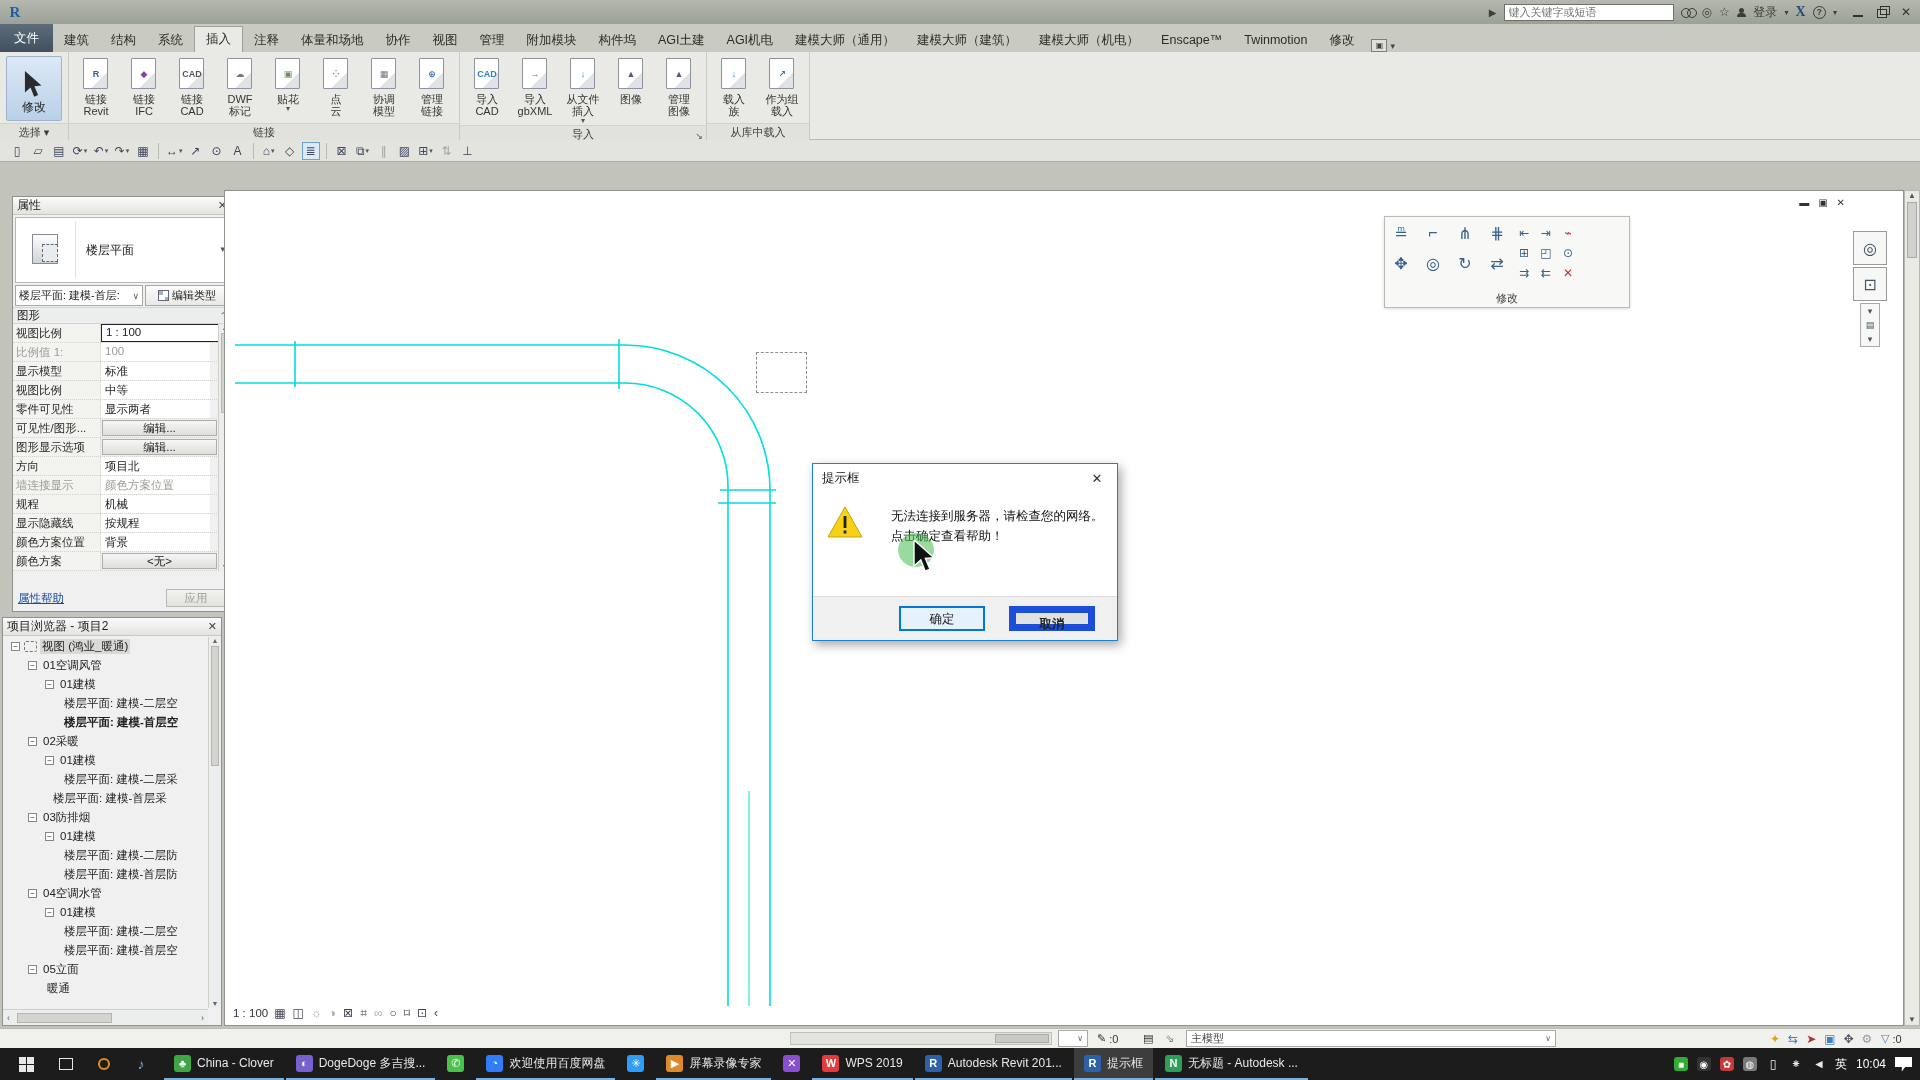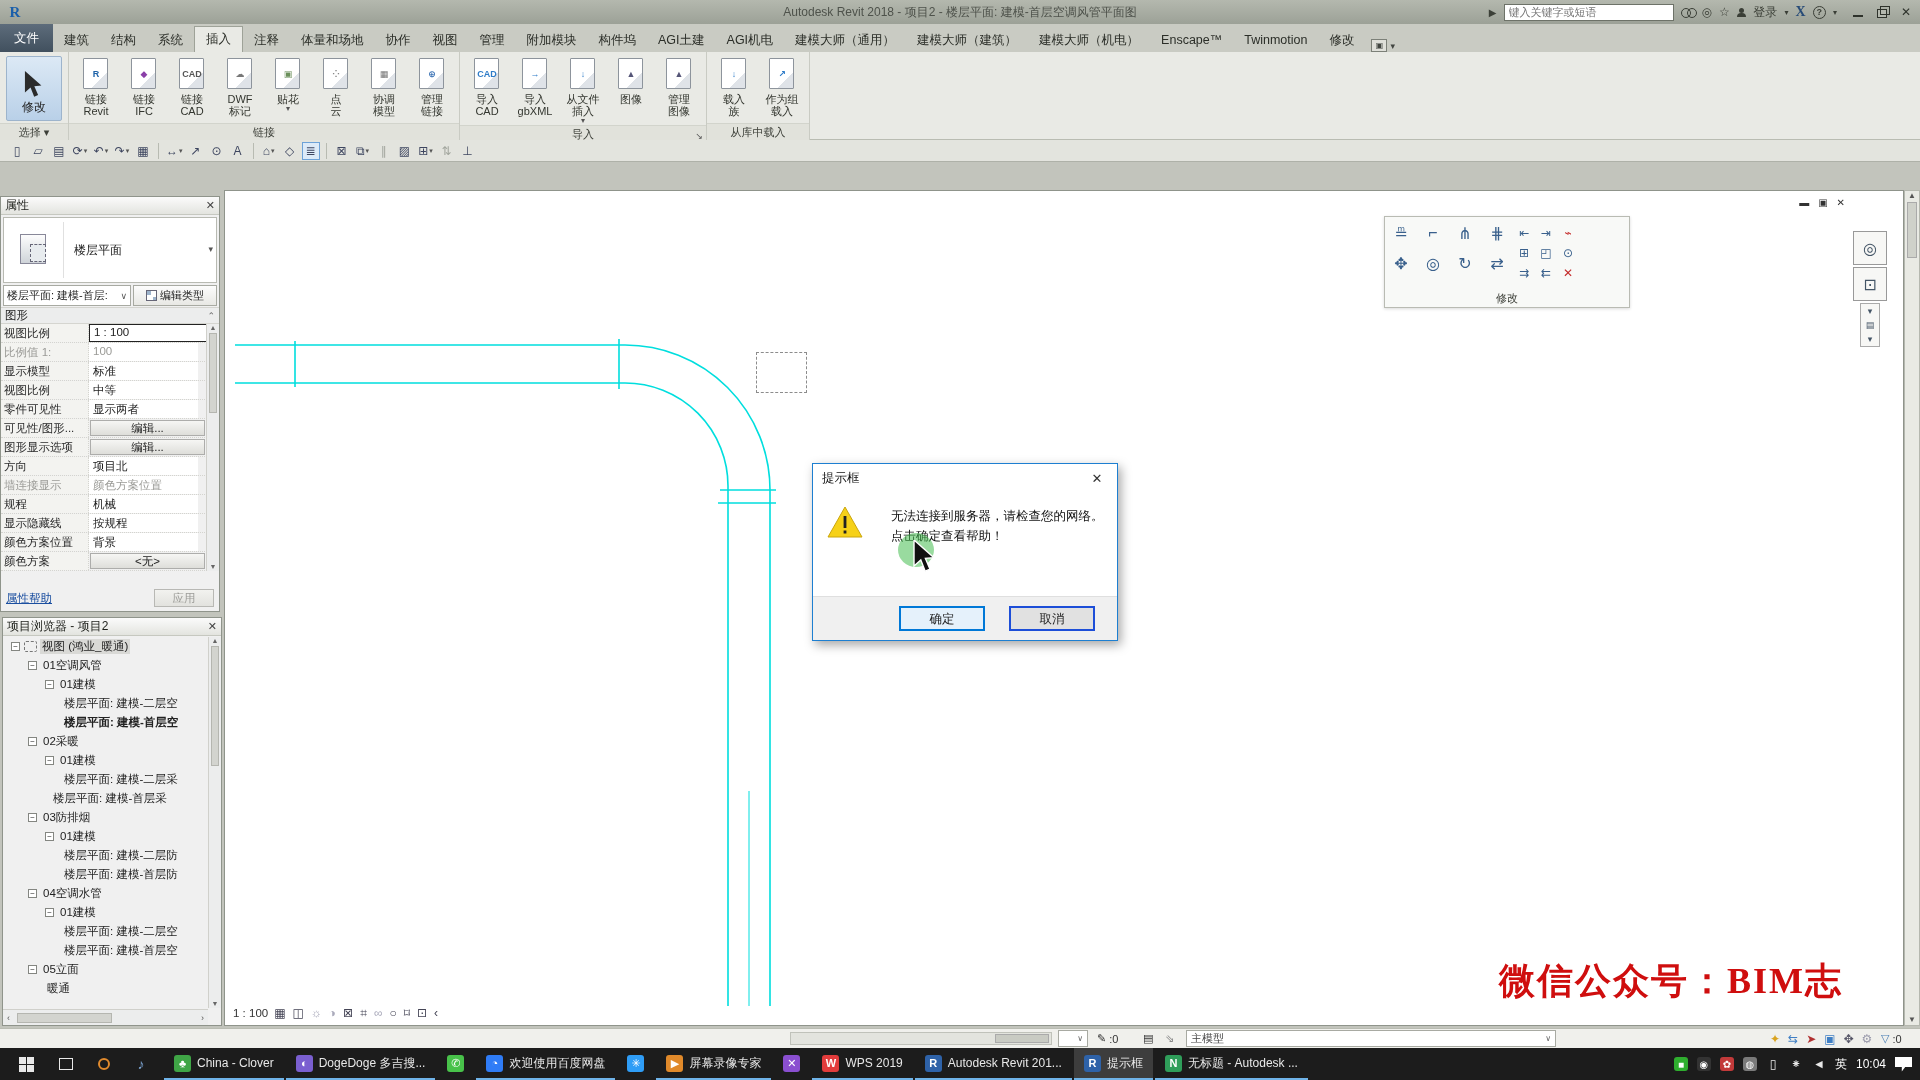--- a/index.html
+++ b/index.html
@@ -59,21 +59,21 @@
   .qico { height:18px; min-width:18px; display:flex; align-items:center; justify-content:center; font-size:12px; color:#3e4660; padding:0 1px; }
   .qico.active { border:1px solid #6da2d8; background:#dceaf8; }
   .qico.dim { color:#a0a49c; }
   .qsep { width:1px; height:16px; background:#b8bbb2; margin:0 3px; }
   .qdrop { font-size:7px; color:#555; margin-left:1px; }
 
   
   .panel { position:absolute; background:#f0f0f0; border:1px solid #8f948b; }
   .panel-head { height:18px; background:linear-gradient(#fbfbfb,#e3e4df); border-bottom:1px solid #c6c8c0; display:flex; align-items:center; padding:0 4px; font-size:12px; color:#1d1f1a; }
   .panel-head .x { margin-left:auto; font-size:11px; color:#444; cursor:default; }
-  .props { left:0; top:196px; width:220px; height:416px; }
+  .props { left:12px; top:196px; width:220px; height:416px; }
   .type-sel { margin:2px; height:66px; background:#fff; border:1px solid #b8bab2; position:relative; display:flex; align-items:center; }
   .type-prev { width:56px; height:56px; margin-left:4px; border-right:1px solid #e0e0e0; position:relative; }
   .type-prev::before { content:""; position:absolute; left:12px; top:12px; width:24px; height:28px; background:linear-gradient(#fdfdfd,#cfd4d9); border:1px solid #889; }
   .type-prev::after { content:""; position:absolute; left:22px; top:22px; width:14px; height:16px; border:1px dashed #667; background:#e8ecef; }
   .type-name { margin-left:10px; font-size:12px; }
   .type-drop { position:absolute; right:3px; top:26px; font-size:9px; color:#555; }
   .sel-row { display:flex; margin:1px 2px; gap:2px; height:21px; }
   .sel-combo { flex:1; border:1px solid #a8aaa2; background:#fff; display:flex; align-items:center; padding:0 3px; font-size:11px; }
   .sel-combo .v { margin-left:auto; font-size:9px; color:#555; }
   .edit-type { width:84px; border:1px solid #a8aaa2; background:linear-gradient(#fcfcfc,#e8e8e4); display:flex; align-items:center; justify-content:center; gap:3px; font-size:11px; }
@@ -138,21 +138,21 @@
   .dialog { position:absolute; left:812px; top:463px; width:306px; height:178px; background:#fff; border:1px solid #1d7fd1; box-shadow:3px 4px 10px rgba(0,0,0,.35); z-index:50; }
   .dlg-title { height:28px; display:flex; align-items:center; padding:0 9px; font-size:12.5px; color:#111; }
   .dlg-x { margin-left:auto; font-size:13px; color:#333; width:22px; text-align:center; }
   .dlg-body { display:flex; padding:14px 10px 0 14px; gap:28px; }
   .warn-tri { width:36px; height:32px; position:relative; flex:none; }
   .warn-tri svg { display:block; }
   .dlg-text { font-size:12.5px; line-height:20px; color:#111; }
   .dlg-foot { position:absolute; left:0; right:0; bottom:0; height:44px; background:#f0f0f0; border-top:1px solid #dfdfdf; display:flex; align-items:center; justify-content:flex-end; gap:24px; padding-right:22px; }
   .dlg-btn { width:86px; height:25px; text-align:center; line-height:22px; font-size:12.5px; }
   .dlg-ok { background:#e5f1fb; border:2px solid #0078d7; }
-  .dlg-cancel { background:#e1e1e1; border:2px solid #1d4ed8; }
+  .dlg-cancel { background:#e1e1e1; border:7px solid #1d4ed8;font-weight:bold; }
   .click-glow { position:absolute; left:898px; top:533px; width:36px; height:34px; border-radius:50%; background:rgba(70,190,80,.55); z-index:51; }
   .mouse-cursor { position:absolute; left:912px; top:540px; z-index:52; }
 
   
   .statusbar { position:absolute; left:0; top:1028px; width:1920px; height:20px; background:#f0f0ec; border-top:1px solid #b9bcb2; font-size:11px; color:#333; }
   .sb-abs { position:absolute; top:1px; height:17px; display:flex; align-items:center; }
   .sb-combo { border:1px solid #a8aaa2; background:#fff; height:17px; display:flex; align-items:center; padding:0 4px; font-size:11px; color:#444; }
   .sb-combo .v { margin-left:auto; font-size:8px; color:#666; padding-left:6px; }
   .sb-ic { font-size:11px; padding:0 3px; }
   .sb-icons { display:flex; gap:8px; align-items:center; }
@@ -176,21 +176,20 @@
   .tray { margin-left:auto; display:flex; align-items:center; gap:9px; padding-right:8px; font-size:12px; }
   .tray .tico { width:14px; height:14px; border-radius:3px; display:flex; align-items:center; justify-content:center; font-size:10px; color:#fff; }
   .tray .txt { color:#fff; }
   .notif { width:17px; height:15px; background:#fff; clip-path:polygon(0 0,100% 0,100% 70%,60% 70%,40% 100%,40% 70%,0 70%); }
 </style>
 </head>
 <body>
 
 <div class="titlebar">
   <div class="r-logo">R</div>
-  <div class="tb-title">Autodesk Revit 2018 -    项目2 - 楼层平面: 建模-首层空调风管平面图</div>
   <div class="tb-right">
     <span class="tb-caret">▶</span>
     <input class="tb-search" placeholder="键入关键字或短语" style="">
     <span class="tb-ico">
         <span class="i-binoc"></span>
       </span>
     <span class="tb-ico">◎</span>
     <span class="tb-ico">☆</span>
     <span class="tb-ico"><span class="i-person"></span>&nbsp;<span>登录</span>&nbsp;<span style="font-size:8px">▾</span></span>
     <span class="tb-x-brand">X</span>
@@ -583,21 +582,20 @@
       <path d="M10 154 H400 A145 145 0 0 1 545 299 V815"></path>
       <path d="M10 192 H400 A103 103 0 0 1 503 295 V815"></path>
       <path d="M70 150 V196"></path>
       <path d="M394 148 V198"></path>
       <path d="M495 299 H551"></path>
       <path d="M493 312 H551"></path>
       <path d="M524 600 V815" stroke-width="1"></path>
     </g>
   </svg>
   <div class="selrect"></div>
-  <div class="watermark">微信公众号：BIM志</div>
 
   <div class="win3">
     <span>▬</span>
     <span>▣</span>
     <span>✕</span>
   </div>
 
   <div class="modpanel">
     <div class="modrows">
       <div class="modcol">

